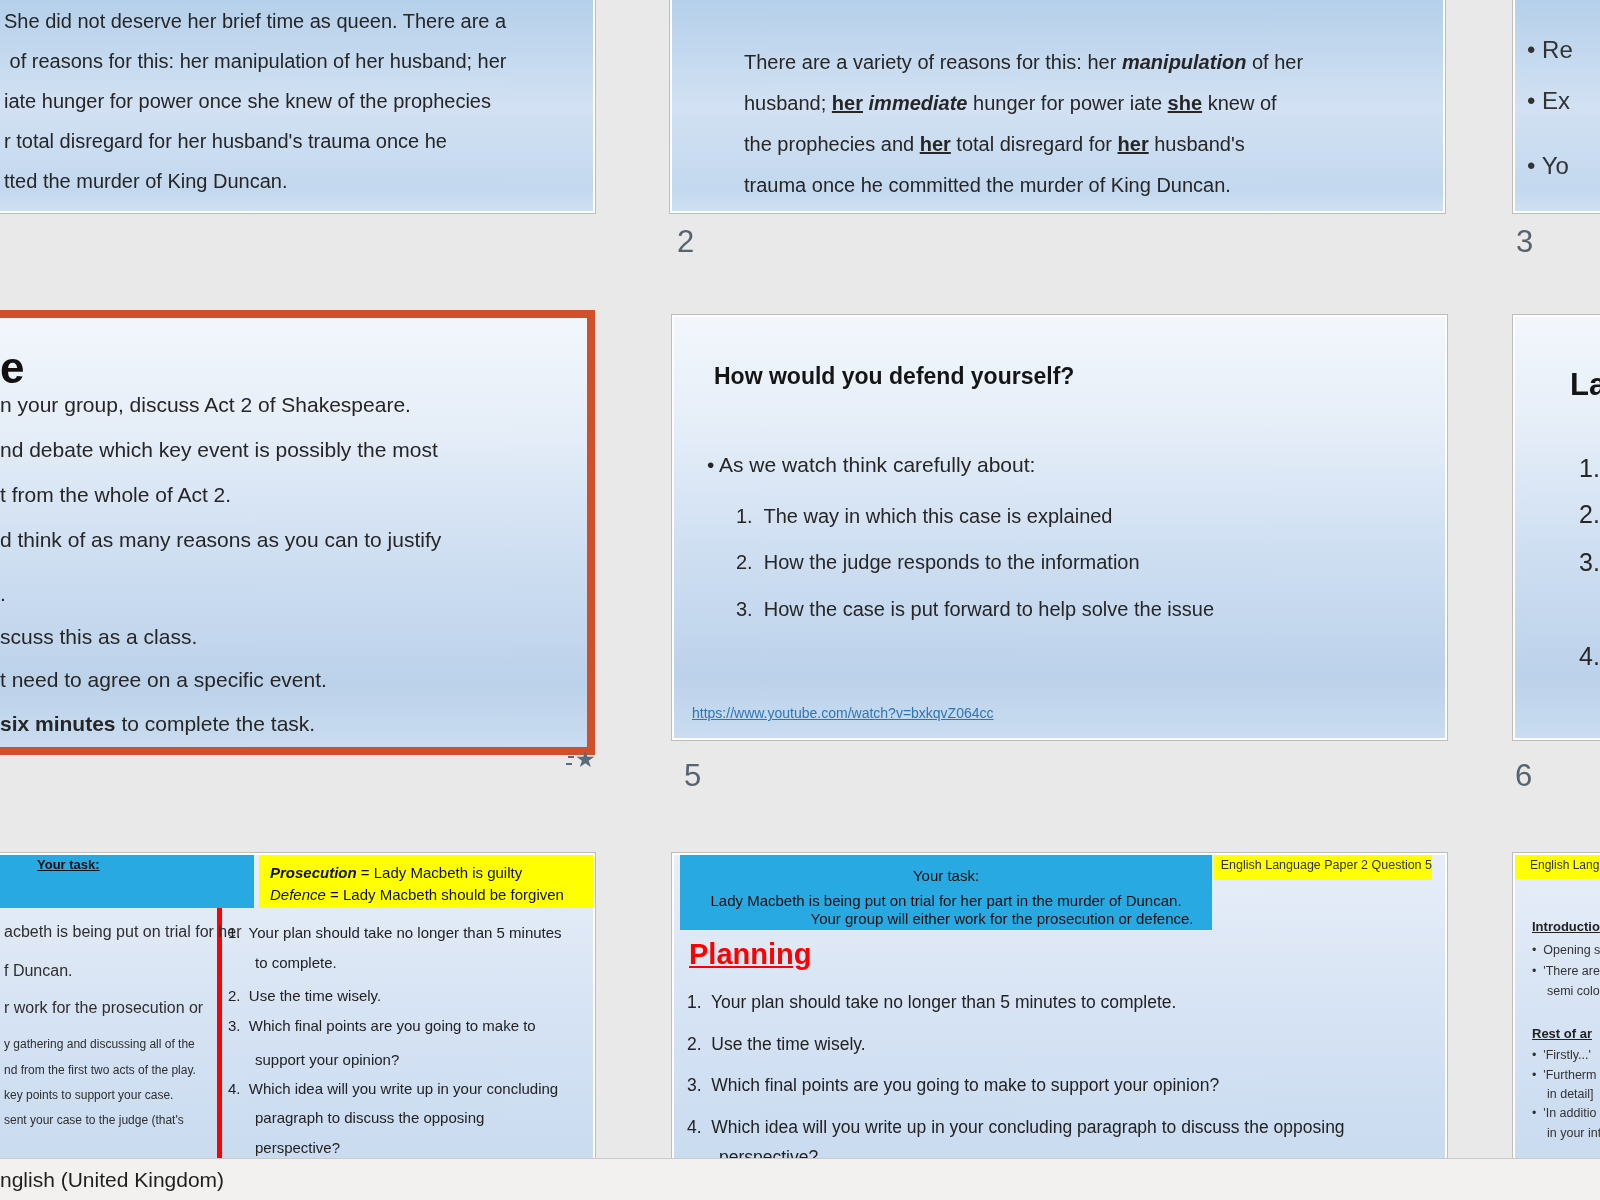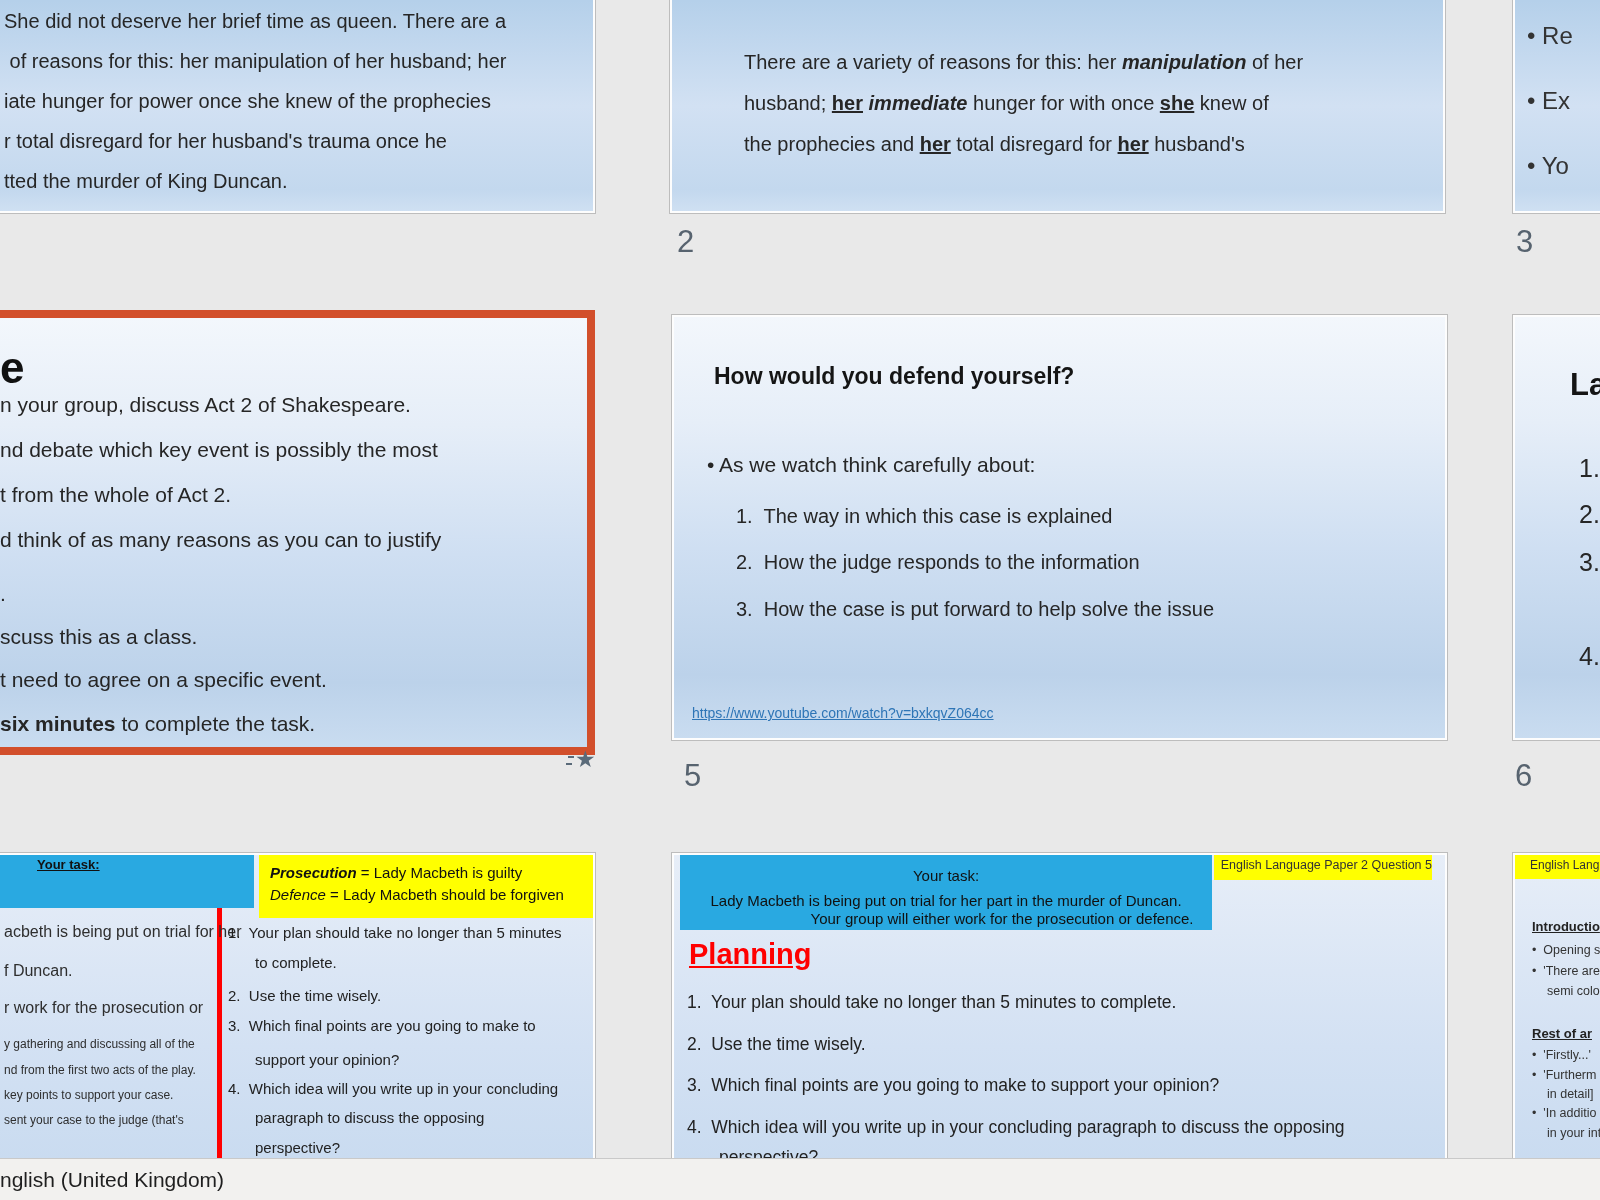--- a/index.html
+++ b/index.html
@@ -54,26 +54,27 @@
   <div class="slide grad-row1" style="left:-180px;top:-212px">
     <div class="ln b20" style="left:182px;top:260px"> of reasons for this: her manipulation of her husband; her</div>
     <div class="ln b20" style="left:182px;top:220px">She did not deserve her brief time as queen. There are a</div>
     <div class="ln b20" style="left:182px;top:300px">iate hunger for power once she knew of the prophecies</div>
     <div class="ln b20" style="left:182px;top:340px">r total disregard for her husband's trauma once he</div>
     <div class="ln b20" style="left:182px;top:380px">tted the murder of King Duncan.</div>
   </div>
 
   <div class="slide grad-row1" style="left:670px;top:-212px">
     <div class="ln b20" style="left:72px;top:261px"><span>There are a variety of reasons for this: her </span><span style="font-weight: bold; font-style: italic;">manipulation</span><span> of her</span></div>
-    <div class="ln b20" style="left:72px;top:302px"><span>husband; </span><span style="font-weight: bold; text-decoration: underline;">her</span><span> </span><span style="font-weight: bold; font-style: italic;">immediate</span><span> hunger for with once </span><span style="font-weight: bold; text-decoration: underline; text-align: right;">she</span><span> knew of</span></div>
+    <div class="ln b20" style="left:72px;top:302px"><span>husband; </span><span style="font-weight: bold; text-decoration: underline;">her</span><span> </span><span style="font-weight: bold; font-style: italic;">immediate</span><span> hunger for power iate </span><span style="font-weight: bold; text-decoration: underline; text-align: right;">she</span><span> knew of</span></div>
     <div class="ln b20" style="left:72px;top:343px"><span>the prophecies and </span><span style="font-weight: bold; text-decoration: underline;">her</span><span> total disregard for </span><span style="font-weight: bold; text-decoration: underline;">her</span><span> husband's</span></div>
+    <div class="ln b20" style="left:72px;top:384px"><span>trauma once he committed the murder of King Duncan.</span></div>
   </div>
 
   <div class="slide grad-row1" style="left:1513px;top:-212px">
-    <div class="ln b24" style="left:12px;top:232px">• Re</div>
+    <div class="ln b24" style="left:12px;top:246px">• Re</div>
     <div class="ln b24" style="left:12px;top:297px">• Ex</div>
     <div class="ln b24" style="left:12px;top:362px">• Yo</div>
   </div>
 
   <div class="slide selected grad-mid" style="left:-193px;top:310px">
     <div class="ln t44" style="left:185px;top:25px">e</div>
     <div class="ln b21" style="left:185px;top:75px">n your group, discuss Act 2 of Shakespeare.</div>
     <div class="ln b21" style="left:185px;top:120px">nd debate which key event is possibly the most</div>
     <div class="ln b21" style="left:185px;top:165px">t from the whole of Act 2.</div>
     <div class="ln b21" style="left:185px;top:210px">d think of as many reasons as you can to justify</div>
@@ -98,21 +99,21 @@
     <div class="ln i25" style="left:64px;top:183px">2.</div>
     <div class="ln i25" style="left:64px;top:231px">3.</div>
     <div class="ln i25" style="left:64px;top:325px">4.</div>
   </div>
 
   <div class="slide grad-row3" style="left:-180px;top:853px;height:430px">
     <div class="taskbox" style="left:0;top:0;width:432px;height:53px">
       <div class="ln cy13" style="left:215px;top:3px">Your task:</div>
 
     </div>
-    <div class="yellowbox" style="left:437px;top:0;width:338px;height:63px">
+    <div class="yellowbox" style="left:437px;top:0;width:338px;height:53px">
       <div class="ln s7y" style="left:11px;top:9px"><span style="font-weight: bold; font-style: italic;">Prosecution</span><span> = Lady Macbeth is guilty</span></div>
       <div class="ln s7y" style="left:11px;top:31px"><span style="font-weight: normal; font-style: italic;">Defence</span><span> = Lady Macbeth should be forgiven</span></div>
     </div>
     <div class="redline" style="left:395px;top:53px;width:5px;height:377px"></div>
     <div class="ln s7b1" style="left:182px;top:68px">acbeth is being put on trial for her</div>
     <div class="ln s7b1" style="left:182px;top:107px">f Duncan.</div>
     <div class="ln s7b1" style="left:182px;top:144px">r work for the prosecution or</div>
     <div class="ln s7b2" style="left:182px;top:183px">y gathering and discussing all of the</div>
     <div class="ln s7b2" style="left:182px;top:209px">nd from the first two acts of the play.</div>
     <div class="ln s7b2" style="left:182px;top:234px">key points to support your case.</div>

